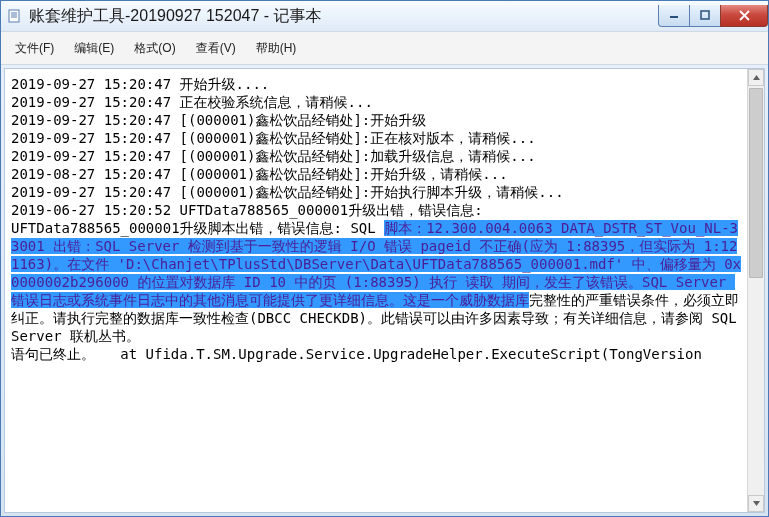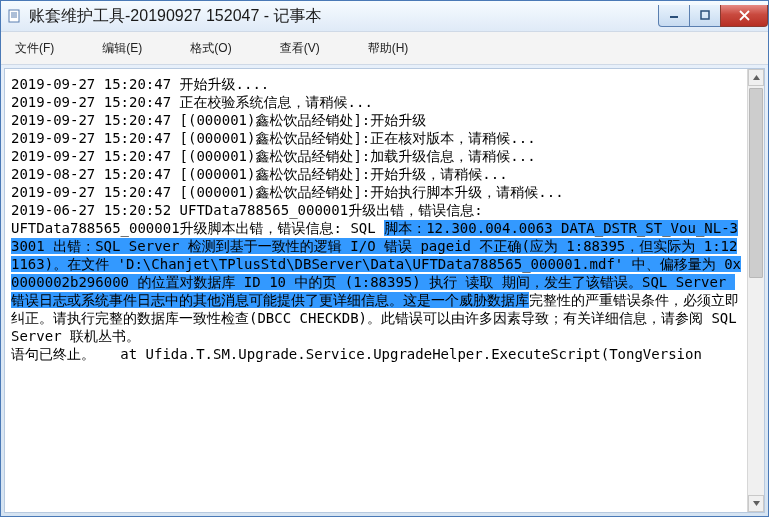--- a/index.html
+++ b/index.html
@@ -41,38 +41,38 @@
 .win-btn.close {
   width: 48px;
   background: linear-gradient(#e68a84, #c94a3f 45%, #b62f24);
   border-color: #8a3a30; color: #fff;
   border-radius: 0 0 4px 0;
 }
 .win-btn svg { display: block; }
 .menubar {
   height: 24px; background: #f4f4f4;
   border-top: 1px solid #cfd9e6; border-bottom: 1px solid #cfd9e6;
-  display: flex; align-items: center; padding: 16px 4px; gap: 28px;
+  display: flex; align-items: center; padding: 16px 4px;
 }
 .menu-item {
   font-size: 12px; color: #222; padding: 3px 10px; cursor: default;
 }
 .content-wrap {
   flex: 1; margin: 3px; background: #fff;
   border: 1px solid #b7c9df; display: flex; position: relative;
   overflow: hidden;
 }
 .text-area {
   flex: 1; padding: 6px 4px 6px 6px;
   font-family: "SimSun", "Consolas", monospace;
   font-size: 14px; line-height: 18px; color: #000;
   white-space: pre-wrap; word-break: break-all;
   overflow: hidden;
 }
-.sel { background: #3399ff; color: #000000; }
+.sel { background: #3399ff; color: #4c1d95; }
 .scrollbar-v {
   width: 17px; background: #f0f0f0;
   border-left: 1px solid #d7d7d7;
   display: flex; flex-direction: column;
 }
 .sb-btn {
   height: 17px; background: #f0f0f0;
   display: flex; align-items: center; justify-content: center;
   border: 1px solid #c9c9c9;
 }

